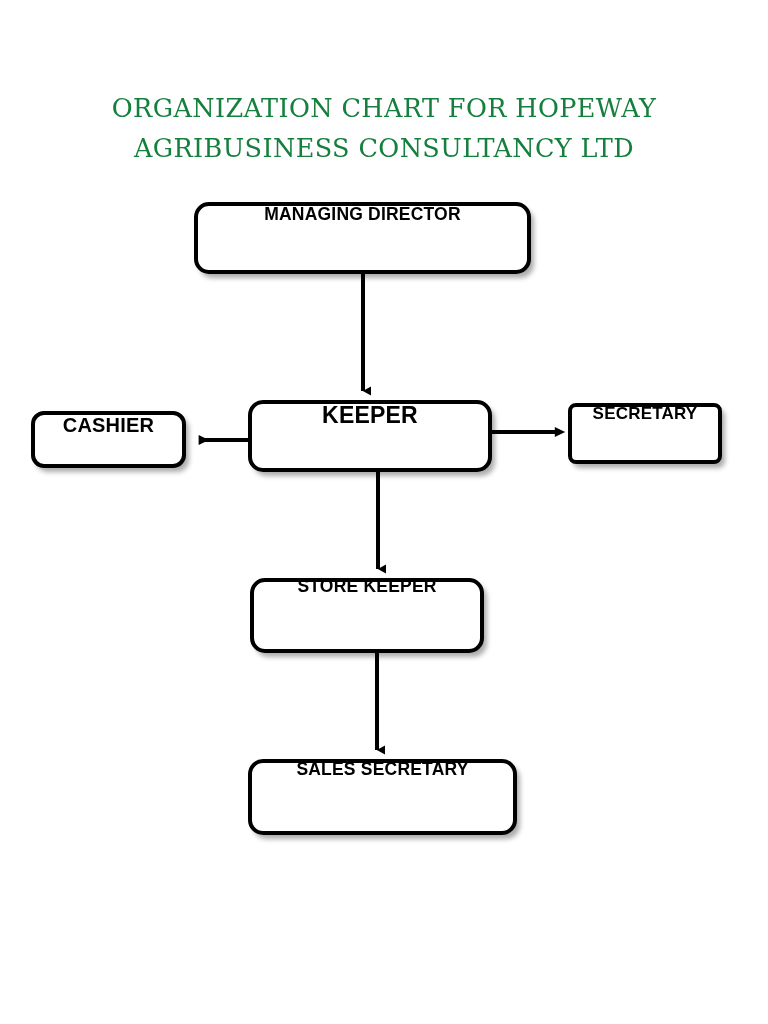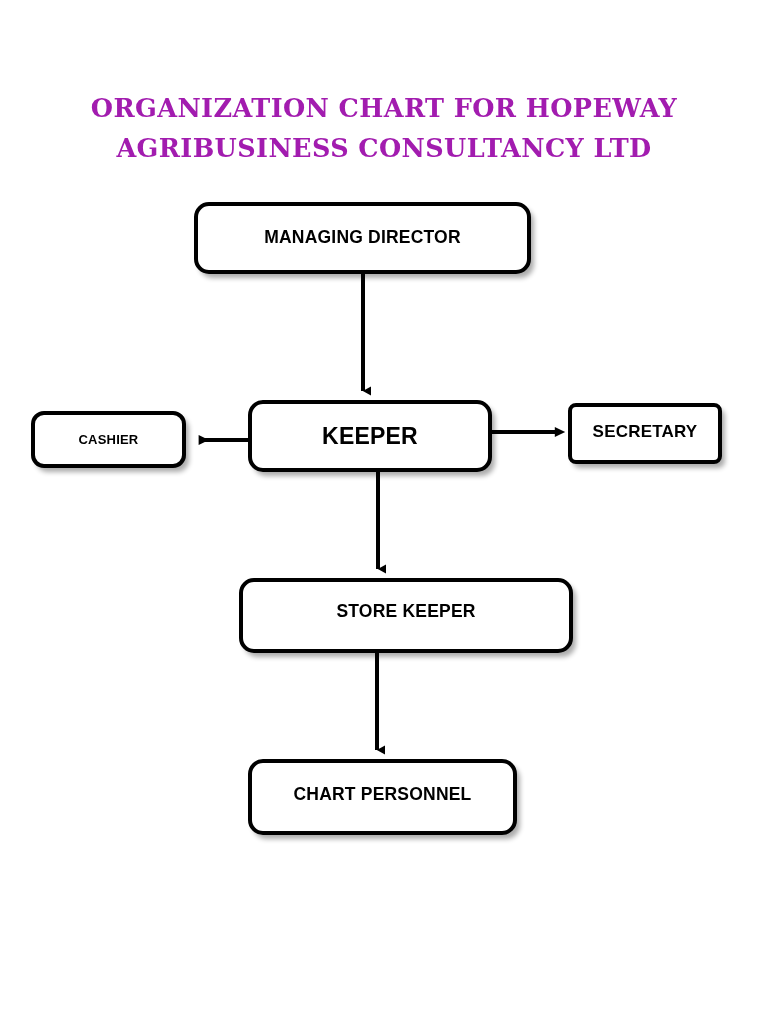--- a/index.html
+++ b/index.html
@@ -25,25 +25,25 @@
   }
 
   
   .chart-title {
     position: absolute;
     left: 60px;
     top: 88px;
     width: 648px;
     text-align: center;
     font-family: "DejaVu Serif", "Liberation Serif", serif;
-    font-weight: 700;
+    font-weight: 400;
     font-size: 25.5px;
     line-height: 40px;
     letter-spacing: 0.4px;
-    color: #a21caf;
+    color: #15803d;
     white-space: pre-line;
   }
 
   
   .edges {
     position: absolute;
     left: 0;
     top: 0;
     width: 768px;
     height: 1024px;
@@ -51,21 +51,20 @@
   }
 
   
   .node {
     position: absolute;
     box-sizing: border-box;
     background: #ffffff;
     border: 4px solid #000000;
     border-radius: 15px;
     display: flex;
-    align-items: center;
     justify-content: center;
     box-shadow: 4px 5px 5px -1px rgba(0, 0, 0, 0.33);
     color: #000000;
     text-align: center;
   }
   .node-label {
     font-weight: 700;
     letter-spacing: 0.2px;
     line-height: 1;
     white-space: nowrap;
@@ -79,34 +78,34 @@
 
   #node-manager {
     left: 248px; top: 400px; width: 244px; height: 72px;
   }
   #node-manager .node-label { font-size: 23px; }
 
   #node-cashier {
     left: 31px; top: 411px; width: 155px; height: 57px;
     border-radius: 13px;
   }
-  #node-cashier .node-label { font-size: 13px; }
+  #node-cashier .node-label { font-size: 20px; }
 
   #node-secretary {
     left: 568px; top: 403px; width: 154px; height: 61px;
     border-radius: 8px;
   }
   #node-secretary .node-label {
     font-size: 17px;
     position: relative;
     top: -2px;
   }
 
   #node-store-keeper {
-    left: 239px; top: 578px; width: 334px; height: 75px;
+    left: 250px; top: 578px; width: 234px; height: 75px;
   }
   #node-store-keeper .node-label {
     font-size: 17.5px;
     position: relative;
     top: -4px;
   }
 
   #node-sales-personnel {
     left: 248px; top: 759px; width: 269px; height: 76px;
   }
@@ -172,16 +171,16 @@
 
   <div class="node" id="node-secretary">
     <span class="node-label">SECRETARY</span>
   </div>
 
   <div class="node" id="node-store-keeper">
     <span class="node-label">STORE KEEPER</span>
   </div>
 
   <div class="node" id="node-sales-personnel">
-    <span class="node-label">CHART PERSONNEL</span>
+    <span class="node-label">SALES SECRETARY</span>
   </div>
 
 </div>
 
 </body></html>

